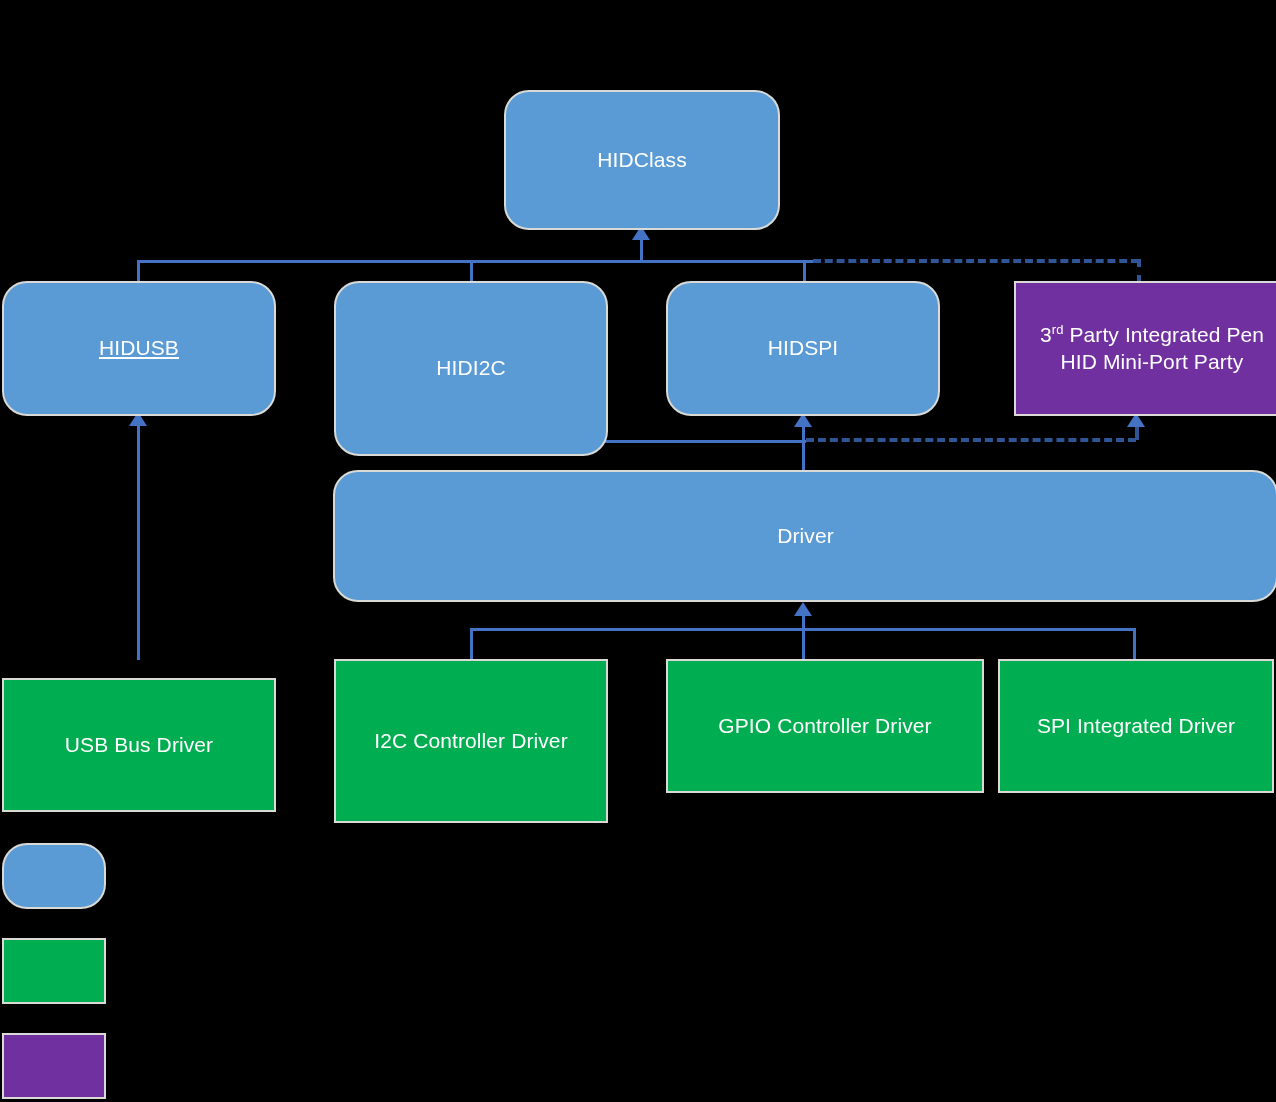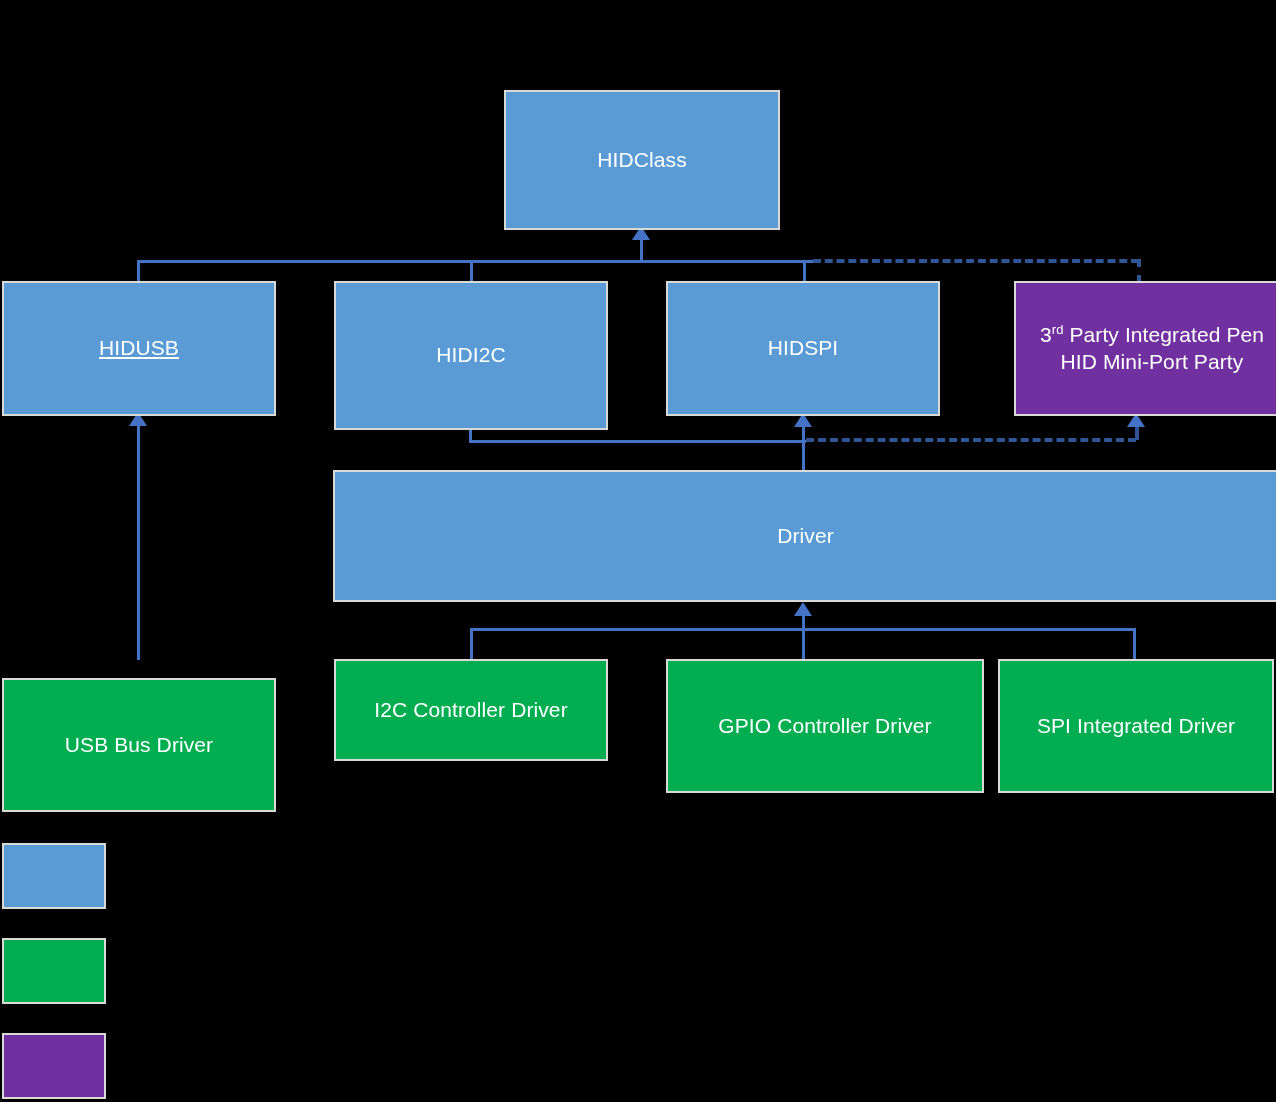--- a/index.html
+++ b/index.html
@@ -30,21 +30,21 @@
     color: #FFFFFF;
     font-size: 21px;
     line-height: 1.28;
     font-family: "Liberation Sans", sans-serif;
     letter-spacing: 0.1px;
   }
   .node .label {
     display: block;
     padding: 0 8px;
   }
-  .fill-blue   { background: #5B9BD5; }
+  .fill-blue   { background: #5B9BD5; border-radius: 25px; }
   .fill-green  { background: #00AE51; }
   .fill-purple { background: #7030A0; }
 
   
   .conn {
     position: absolute;
     background: #4472C4;
   }
   .conn-h { height: 3px; }
   .conn-v { width: 3px; }
@@ -117,41 +117,41 @@
   <div class="conn conn-v" style="left:1133px; top:628px; height:32px;"></div>
 
   <div class="node fill-blue" style="left:504px; top:90px; width:276px; height:140px;">
     <span class="label">HIDClass</span>
   </div>
 
   <div class="node fill-blue" style="left:2px; top:281px; width:274px; height:135px;text-decoration:underline;">
     <span class="label">HIDUSB</span>
   </div>
 
-  <div class="node fill-blue" style="left:334px; top:281px; width:274px; height:149px;">
+  <div class="node fill-blue" style="left:334px; top:281px; width:274px; height:175px;">
     <span class="label">HIDI2C</span>
   </div>
 
   <div class="node fill-blue" style="left:666px; top:281px; width:274px; height:135px;justify-content:center;">
     <span class="label">HIDSPI</span>
   </div>
 
   <div class="node fill-purple" style="left:998px; top:281px; width:276px; height:135px;margin-left:16px;">
     <span class="label"><span>3</span><sup>rd</sup><span> Party Integrated Pen</span><br><span>HID Mini-Port Party</span></span>
   </div>
 
   <div class="node fill-blue" style="left:333px; top:470px; width:945px; height:132px;">
     <span class="label">Driver</span>
   </div>
 
   <div class="node fill-green" style="left:2px; top:659px; width:274px; height:134px;margin-top:19px;">
     <span class="label">USB Bus Driver</span>
   </div>
 
-  <div class="node fill-green" style="left:334px; top:659px; width:274px; height:102px;">
+  <div class="node fill-green" style="left:334px; top:659px; width:274px; height:164px;">
     <span class="label">I2C Controller Driver</span>
   </div>
 
   <div class="node fill-green" style="left:666px; top:659px; width:318px; height:134px;">
     <span class="label">GPIO Controller Driver</span>
   </div>
 
   <div class="node fill-green" style="left:998px; top:659px; width:276px; height:134px;">
     <span class="label">SPI Integrated Driver</span>
   </div>

